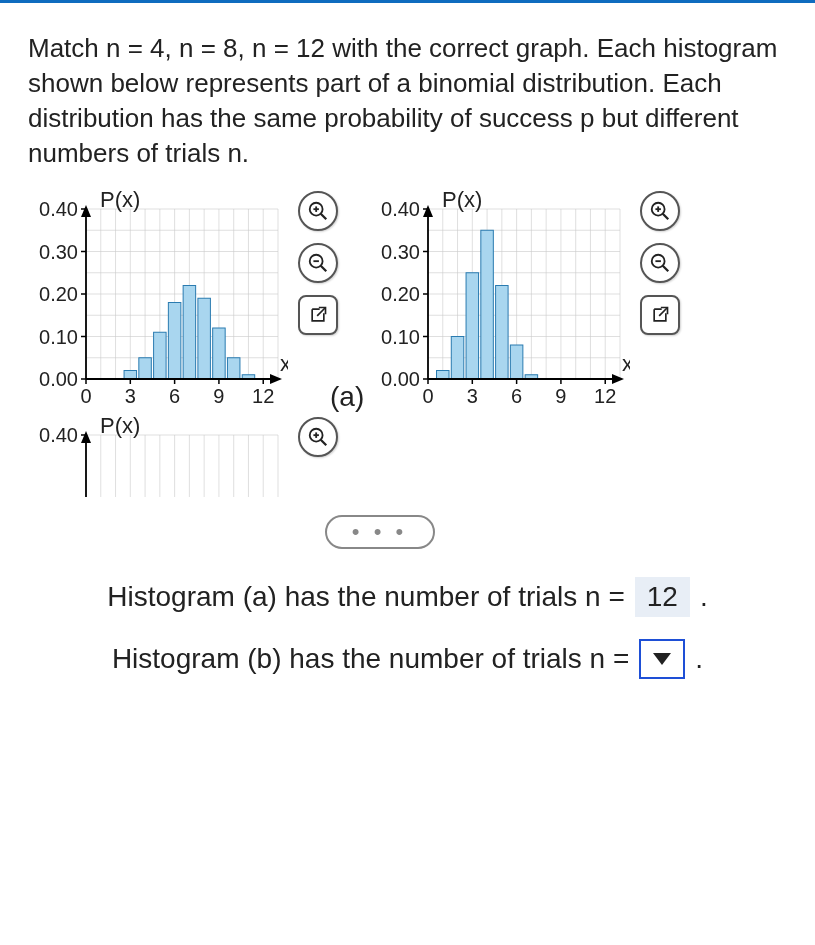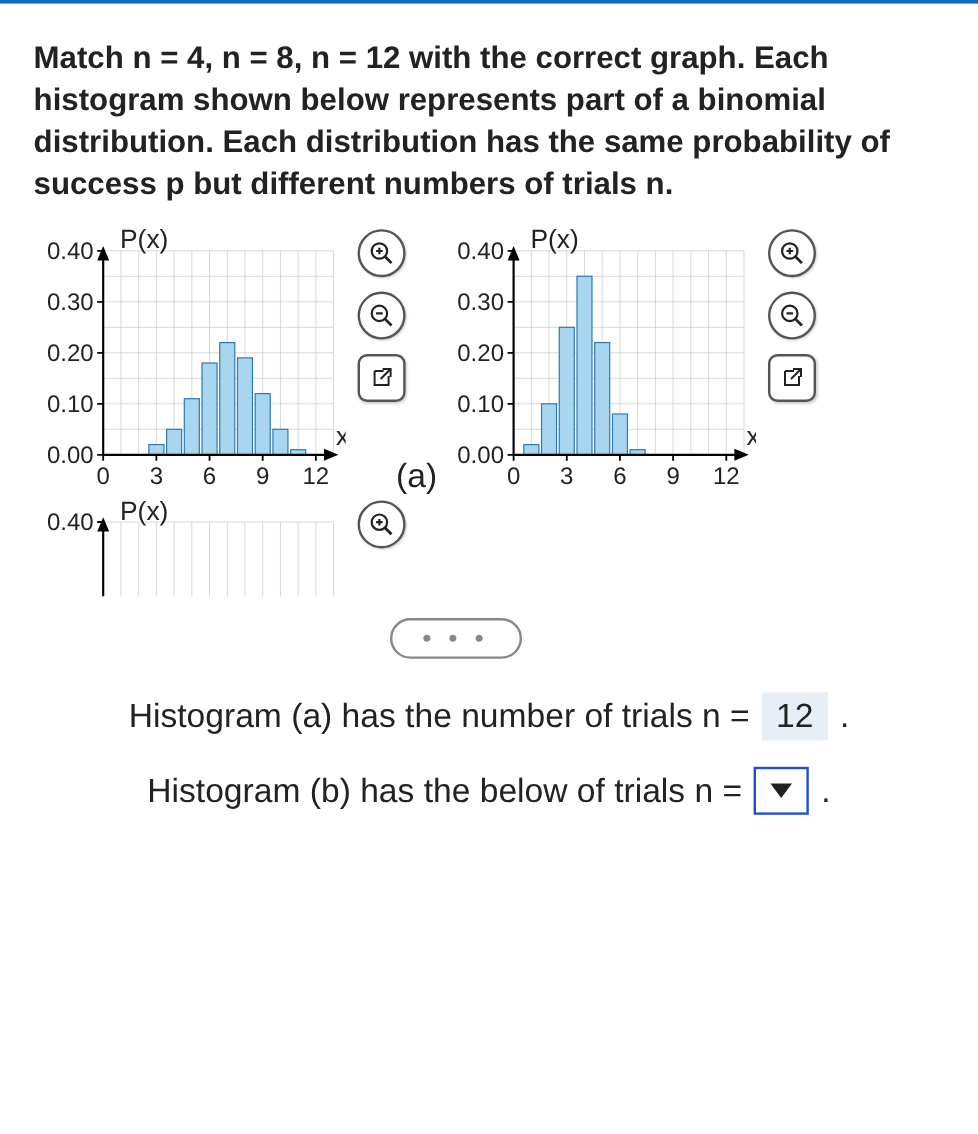--- a/index.html
+++ b/index.html
@@ -7,21 +7,21 @@
     margin: 0;
     padding: 0;
     font-family: Arial, Helvetica, sans-serif;
     font-size: 26px;
     color: #222;
     width: 815px;
     background: #fff;
   }
   .top-border { height: 3px; background: #0f6cbf; margin-bottom: 12px; }
   .content { padding: 16px 28px 20px 28px; }
-  .question-text { line-height: 1.35; margin-bottom: 16px; font-weight: bold; }
+  .question-text { line-height: 1.35; margin-bottom: 16px; }
   .charts-row { display: flex; gap: 32px; margin-bottom: 6px; }
   .chart-cell { position: relative; display: flex; flex-direction: column; }
   .chart-with-controls { display: flex; align-items: flex-start; gap: 10px; }
   .controls { display: flex; flex-direction: column; gap: 12px; padding-top: 4px; }
   .icon-btn {
     width: 40px; height: 40px; border-radius: 50%;
     border: 2px solid #555; background: #fff;
     display: flex; align-items: center; justify-content: center;
     font-size: 20px; cursor: pointer;
     box-shadow: 1px 1px 2px rgba(0,0,0,0.18);
@@ -290,20 +290,20 @@
     <button class="expander">• • •</button>
   </div>
 
   <div class="answer-line">
     <span>Histogram (a) has the number of trials n =</span>
     <span class="answer-value">12</span>
     <span>.</span>
   </div>
 
   <div class="answer-line">
-    <span>Histogram (b) has the below of trials n =</span>
+    <span>Histogram (b) has the number of trials n =</span>
     <span class="dropdown">
         <span class="tri"></span>
       </span>
     <span>.</span>
   </div>
 
 </div>
 
 </body></html>

